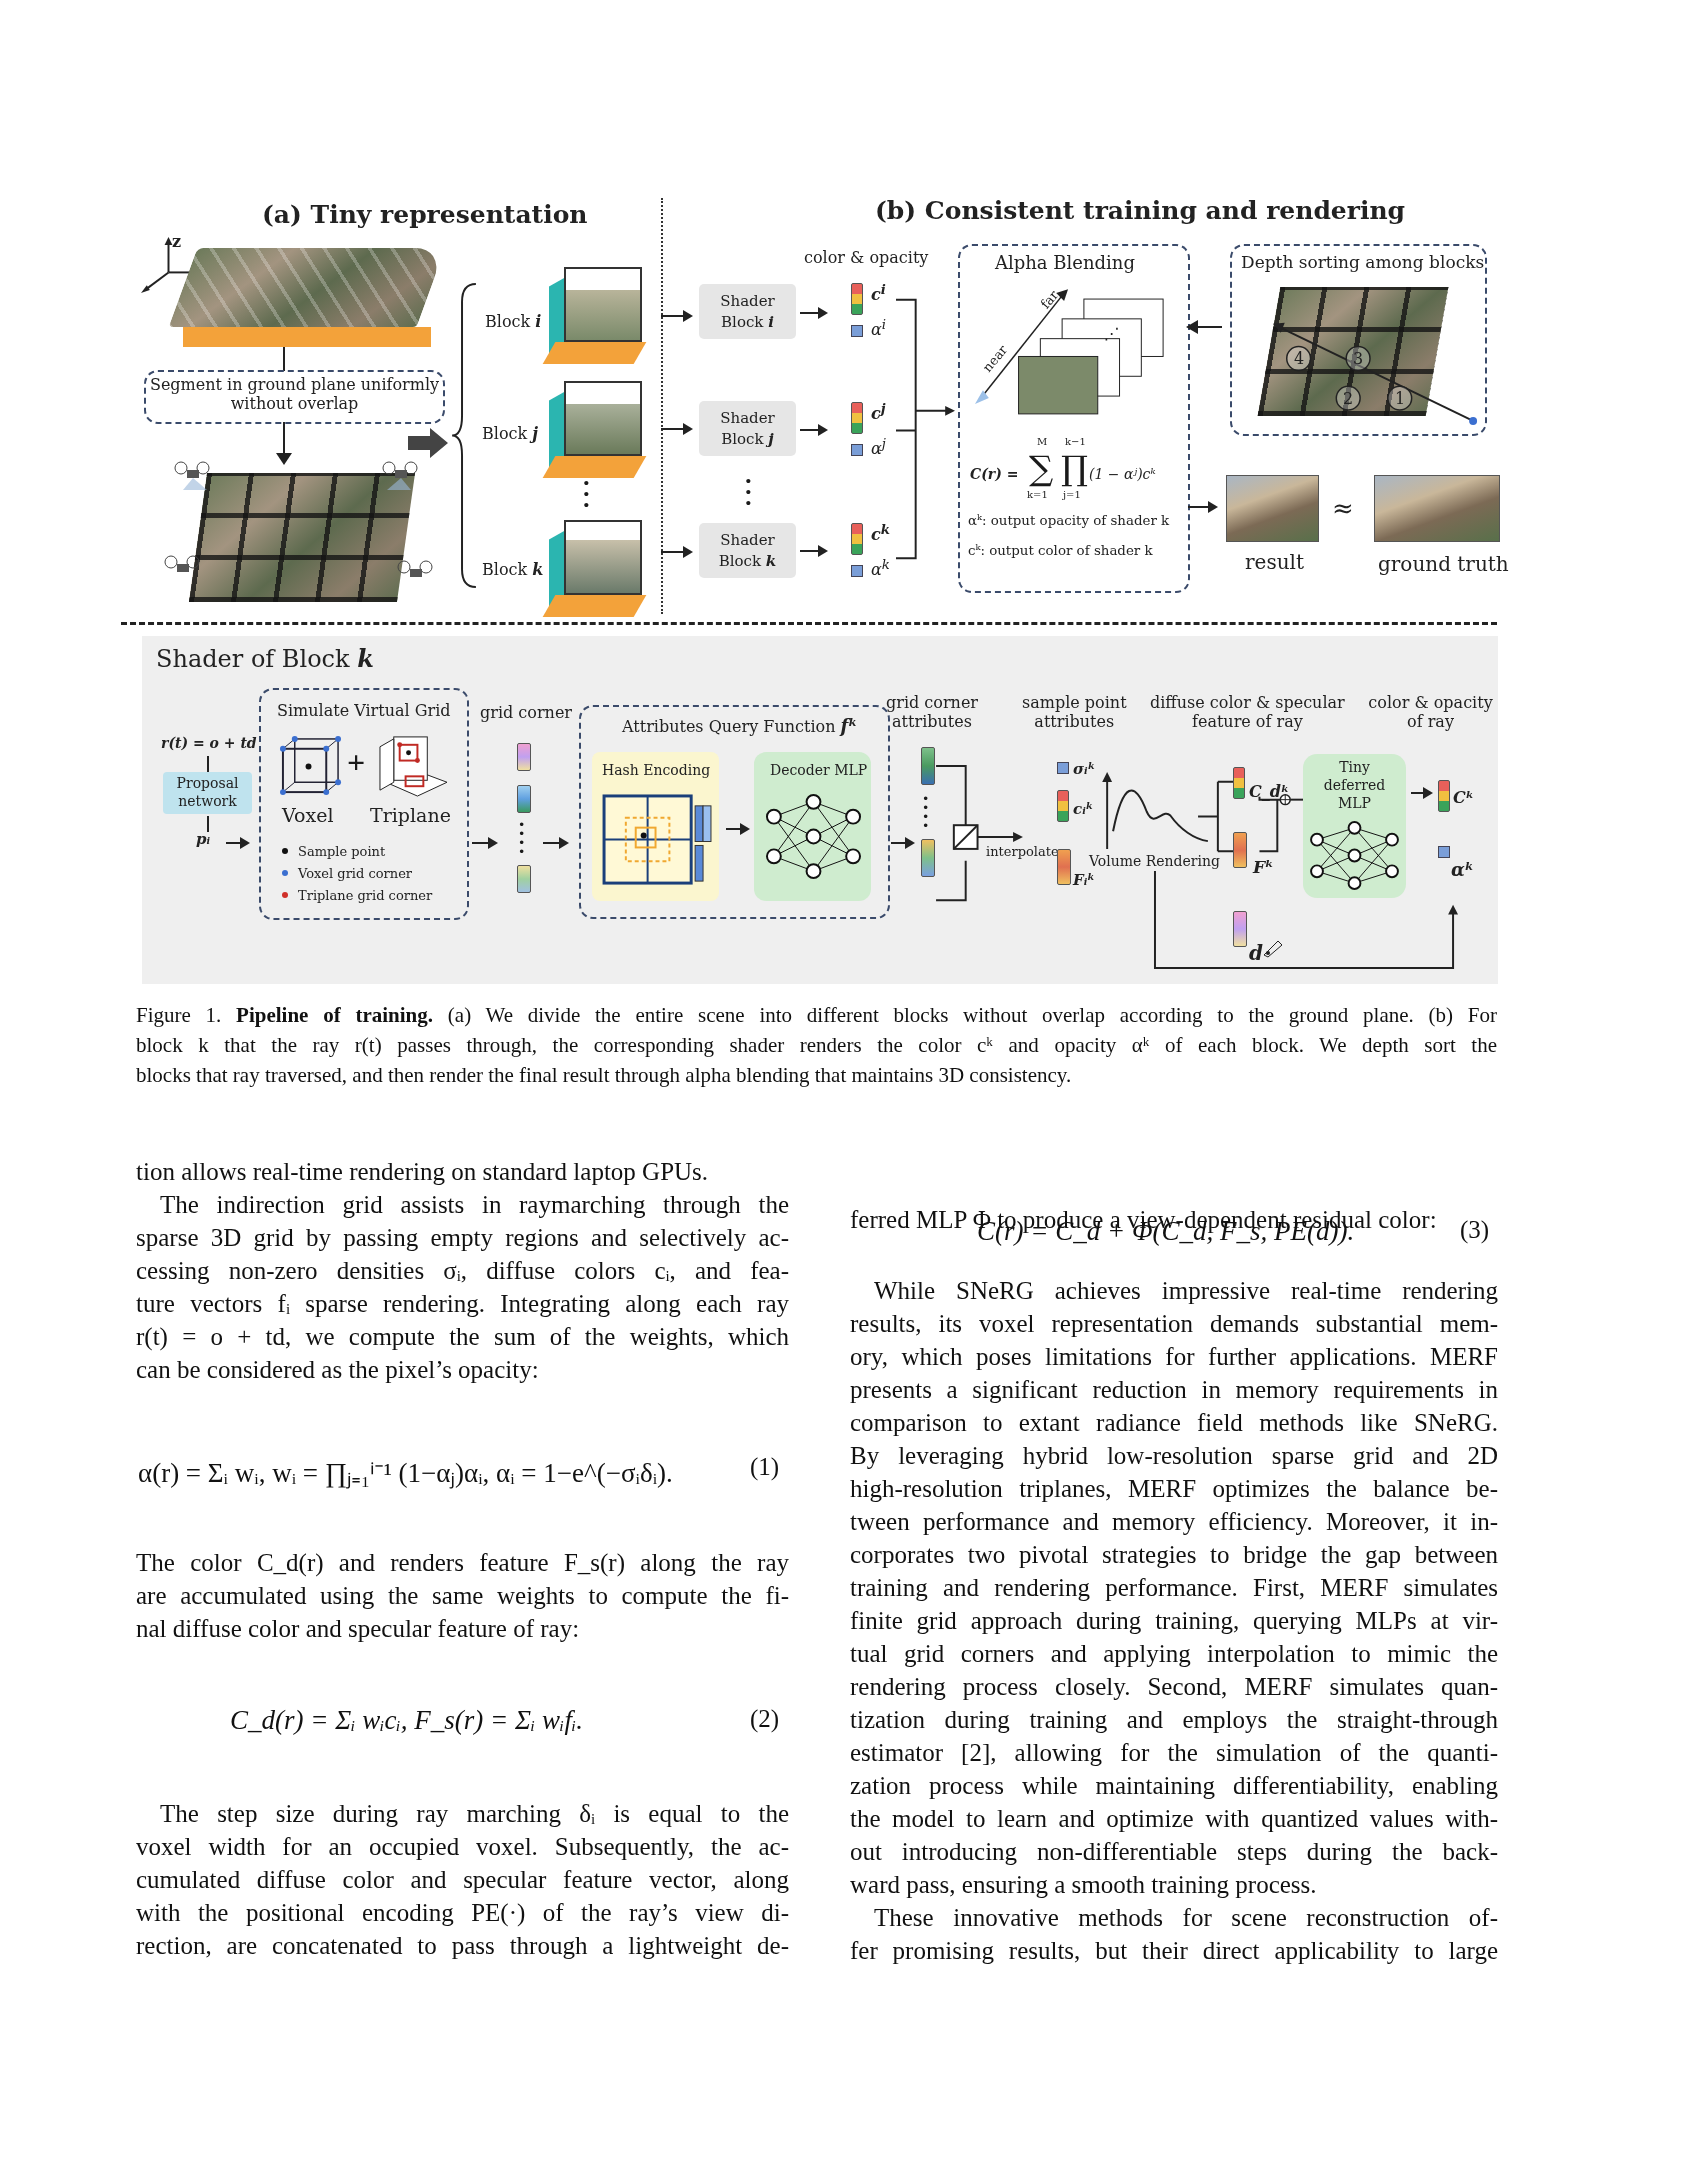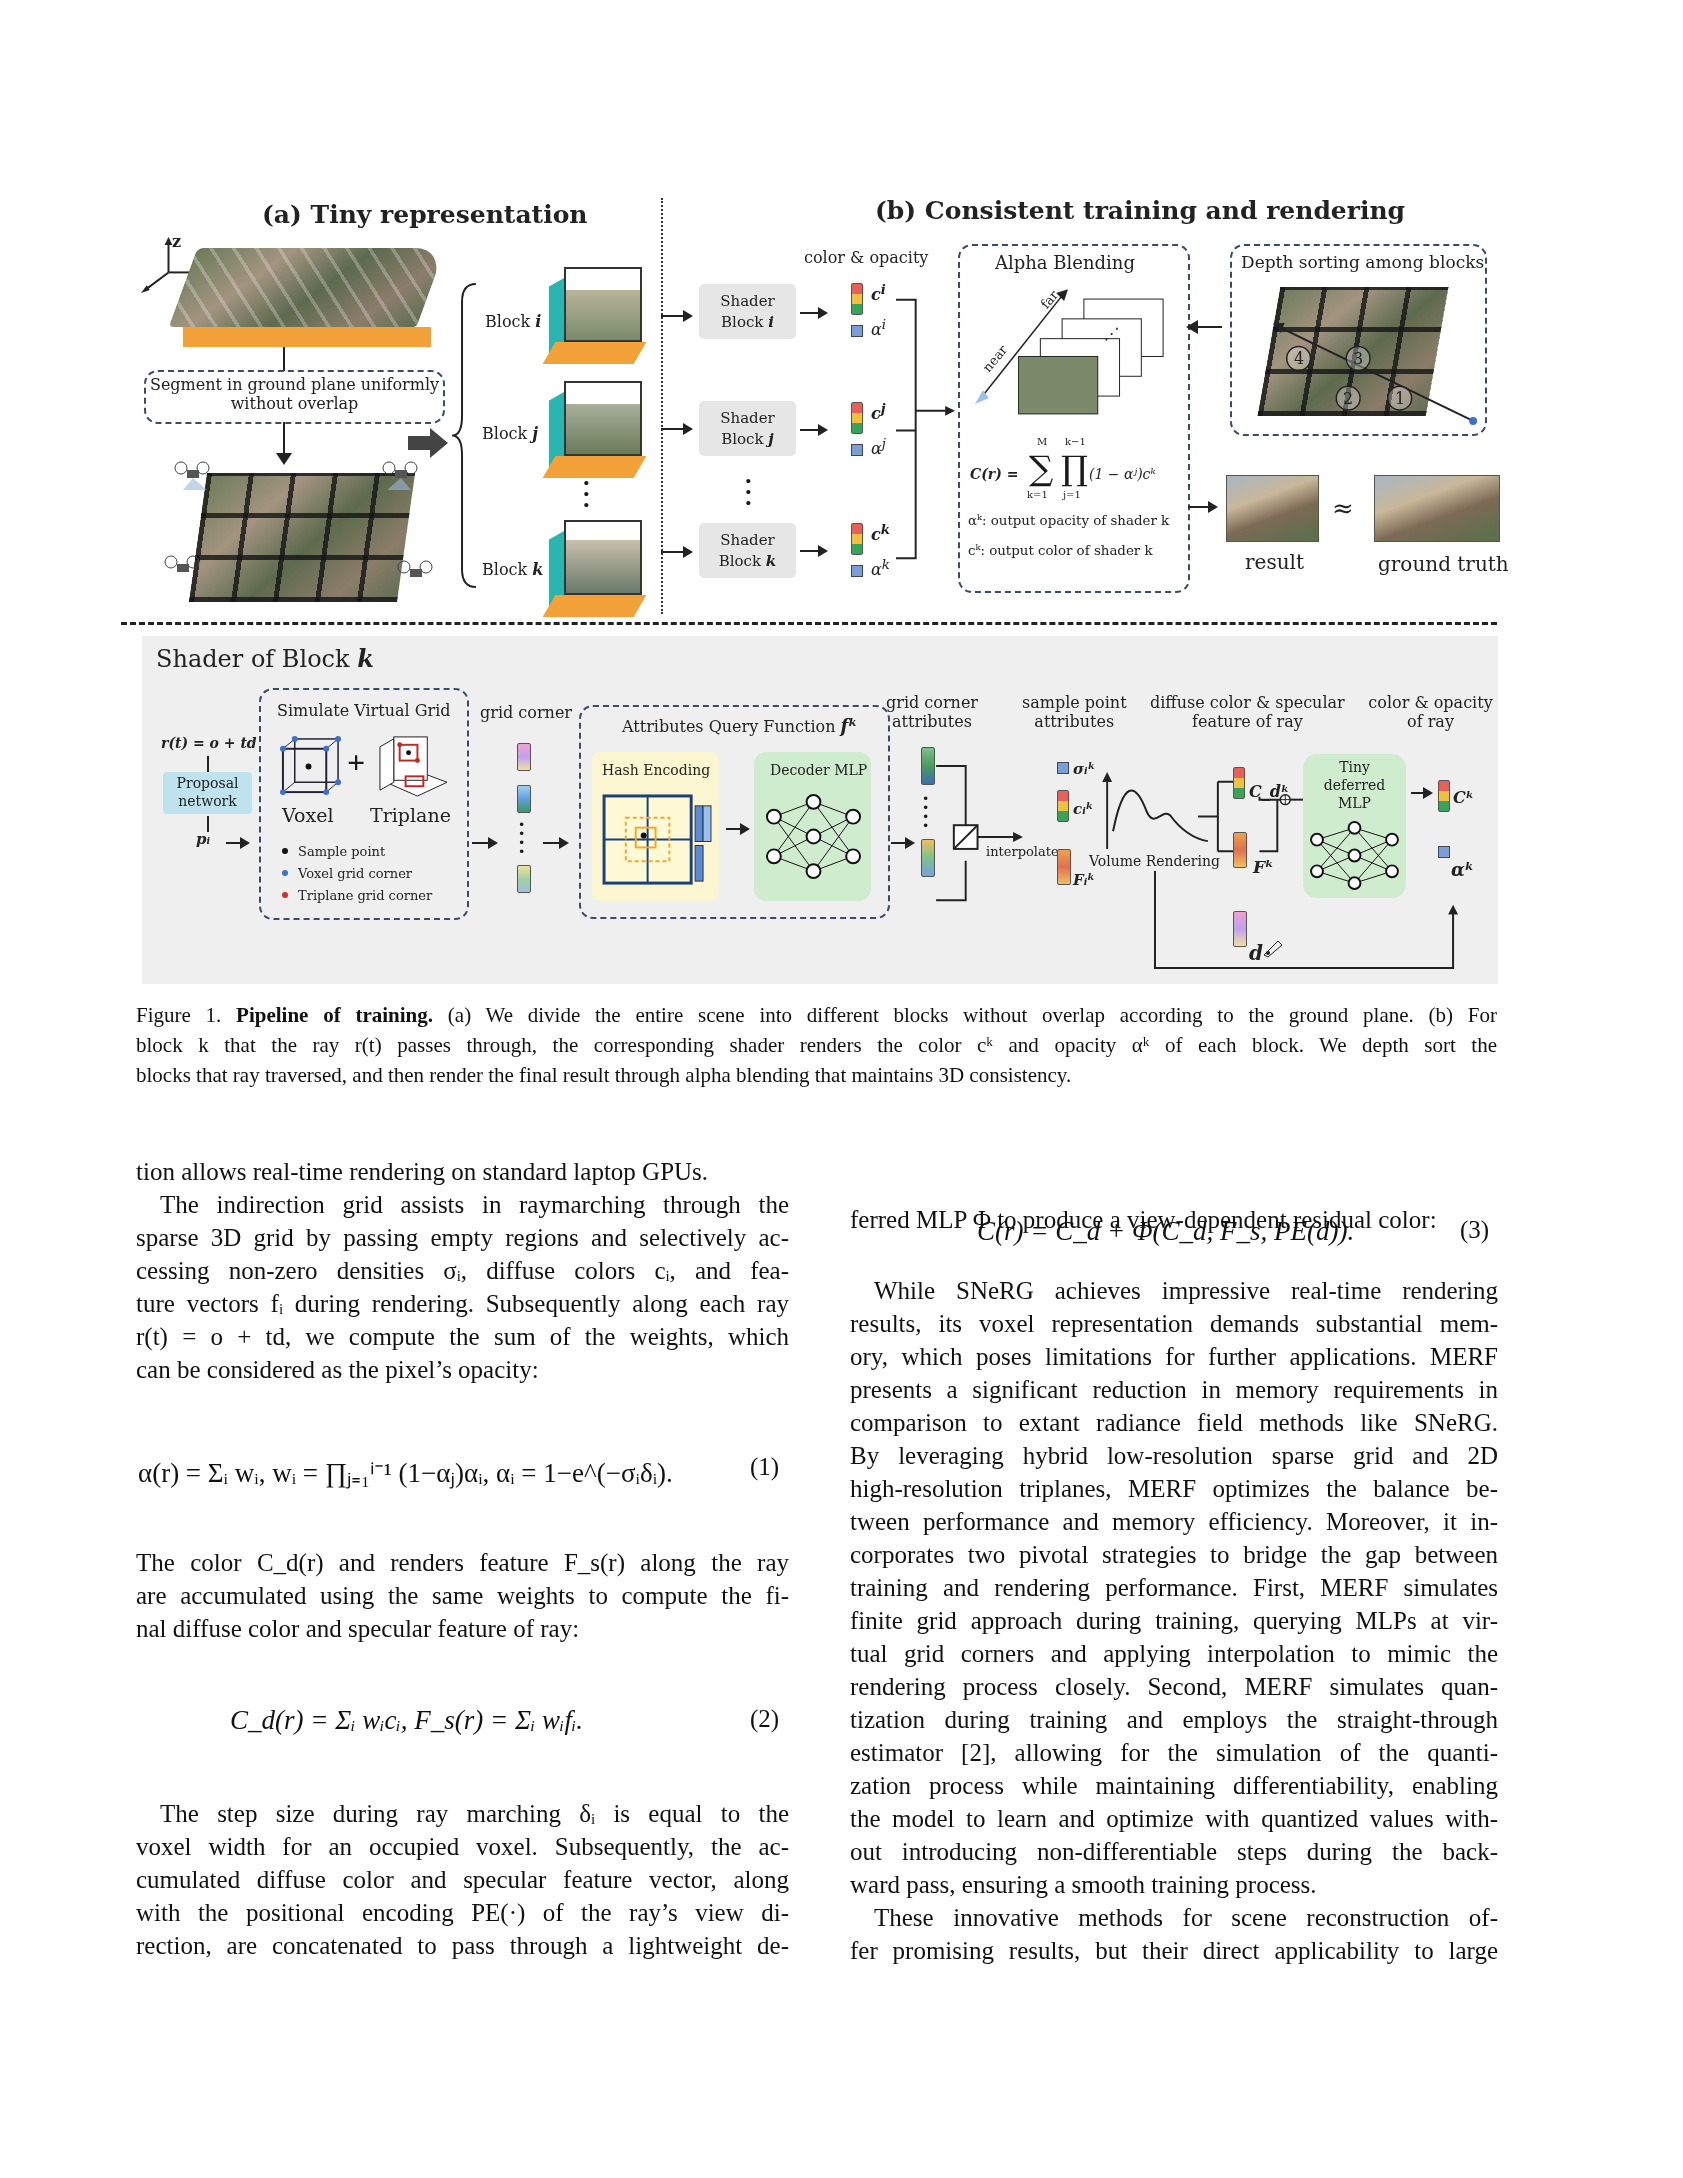--- a/index.html
+++ b/index.html
@@ -472,21 +472,21 @@
   <div style="text-align:justify; text-align-last:justify;">block k that the ray r(t) passes through, the corresponding shader renders the color cᵏ and opacity αᵏ of each block. We depth sort the</div>
   <div>blocks that ray traversed, and then render the final result through alpha blending that maintains 3D consistency.</div>
 </div>
 
 <div class="abs col" style="left:136px; top:1155px; width:653px;">
   <p>tion allows real-time rendering on standard laptop GPUs.</p>
   <div>
     <div class="indent" style="text-align-last:justify;">The indirection grid assists in raymarching through the</div>
     <div style="text-align-last:justify;">sparse 3D grid by passing empty regions and selectively ac-</div>
     <div style="text-align-last:justify;">cessing non-zero densities σᵢ, diffuse colors cᵢ, and fea-</div>
-    <div style="text-align-last:justify;">ture vectors fᵢ during rendering. Subsequently along each ray</div>
+    <div style="text-align-last:justify;">ture vectors fᵢ sparse rendering. Integrating along each ray</div>
     <div style="text-align-last:justify;">r(t) = o + td, we compute the sum of the weights, which</div>
     <div>can be considered as the pixel’s opacity:</div>
   </div>
 </div>
 
 <div class="abs eq" style="left:138px; top:1453px; text-align:right;">α(r) = Σᵢ wᵢ,  wᵢ = ∏ⱼ₌₁ⁱ⁻¹ (1−αⱼ)αᵢ, αᵢ = 1−e^(−σᵢδᵢ).</div>
 <div class="abs eqnum" style="left:750px; top:1453px;">(1)</div>
 
 <div class="abs col" style="left:136px; top:1546px; width:653px;">
   <div style="text-align-last:justify;">The color C_d(r) and renders feature F_s(r) along the ray</div>

